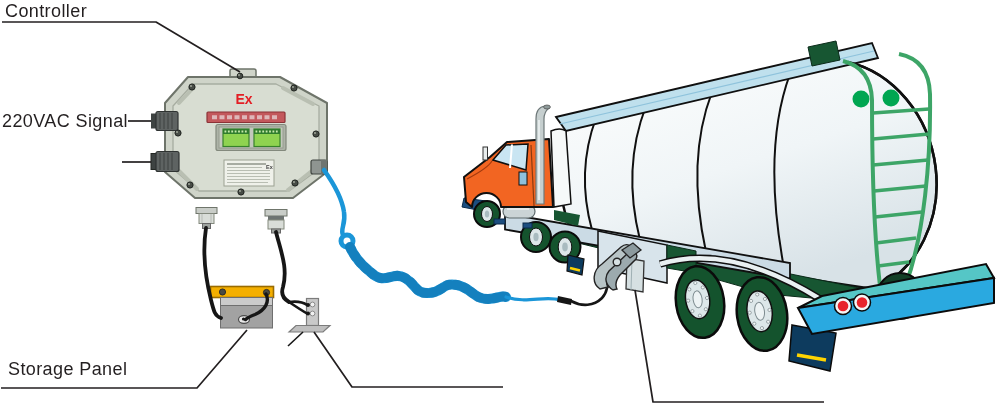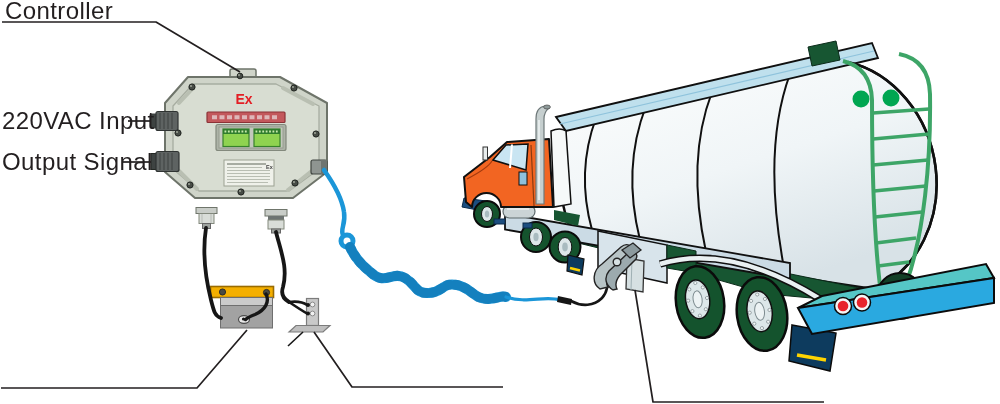--- a/index.html
+++ b/index.html
@@ -1,19 +1,19 @@
 <!DOCTYPE html>
 <html><head>
 <meta charset="utf-8">
 <style>
   html,body{margin:0;padding:0;background:#ffffff;}
   .stage{position:relative;width:1000px;height:404px;background:#ffffff;overflow:hidden;
          font-family:"Liberation Sans", sans-serif;}
   .stage svg{position:absolute;left:0;top:0;}
-  .callout{position:absolute;font-size:24px;letter-spacing:.4px;color:#231F20;
+  .callout{position:absolute;font-size:18px;letter-spacing:.4px;color:#231F20;
            white-space:nowrap;line-height:22px;}
 </style>
 </head>
 <body>
 
 <div class="stage">
 
 <svg width="1000" height="404" viewBox="0 0 1000 404">
   <defs>
     <linearGradient id="tg" x1="0" y1="0" x2="0.55" y2="1">
@@ -319,16 +319,16 @@
     <path d="M 2,22 L 156,22 L 240,72"></path>
     <path d="M 128,121 L 151,121"></path>
     <path d="M 122,162 L 151,162"></path>
     <path d="M 1,388 L 197,388 L 247,330"></path>
     <path d="M 503,387 L 352,387 L 314,332"></path>
     <path d="M 635,290 L 653,402 L 824,402"></path>
   </g>
 </svg>
 
 <div class="callout" style="left:5px;top:0px;">Controller</div>
-<div class="callout" style="left:2px;top:110px;">220VAC Input</div>
-<div class="callout" style="left:2px;top:151px;">Output Signal</div>
+<div class="callout" style="left:2px;top:110px;">220VAC Signal</div>
+<div class="callout" style="left:8px;top:358px;">Storage Panel</div>
 
 </div>
 
 </body></html>

